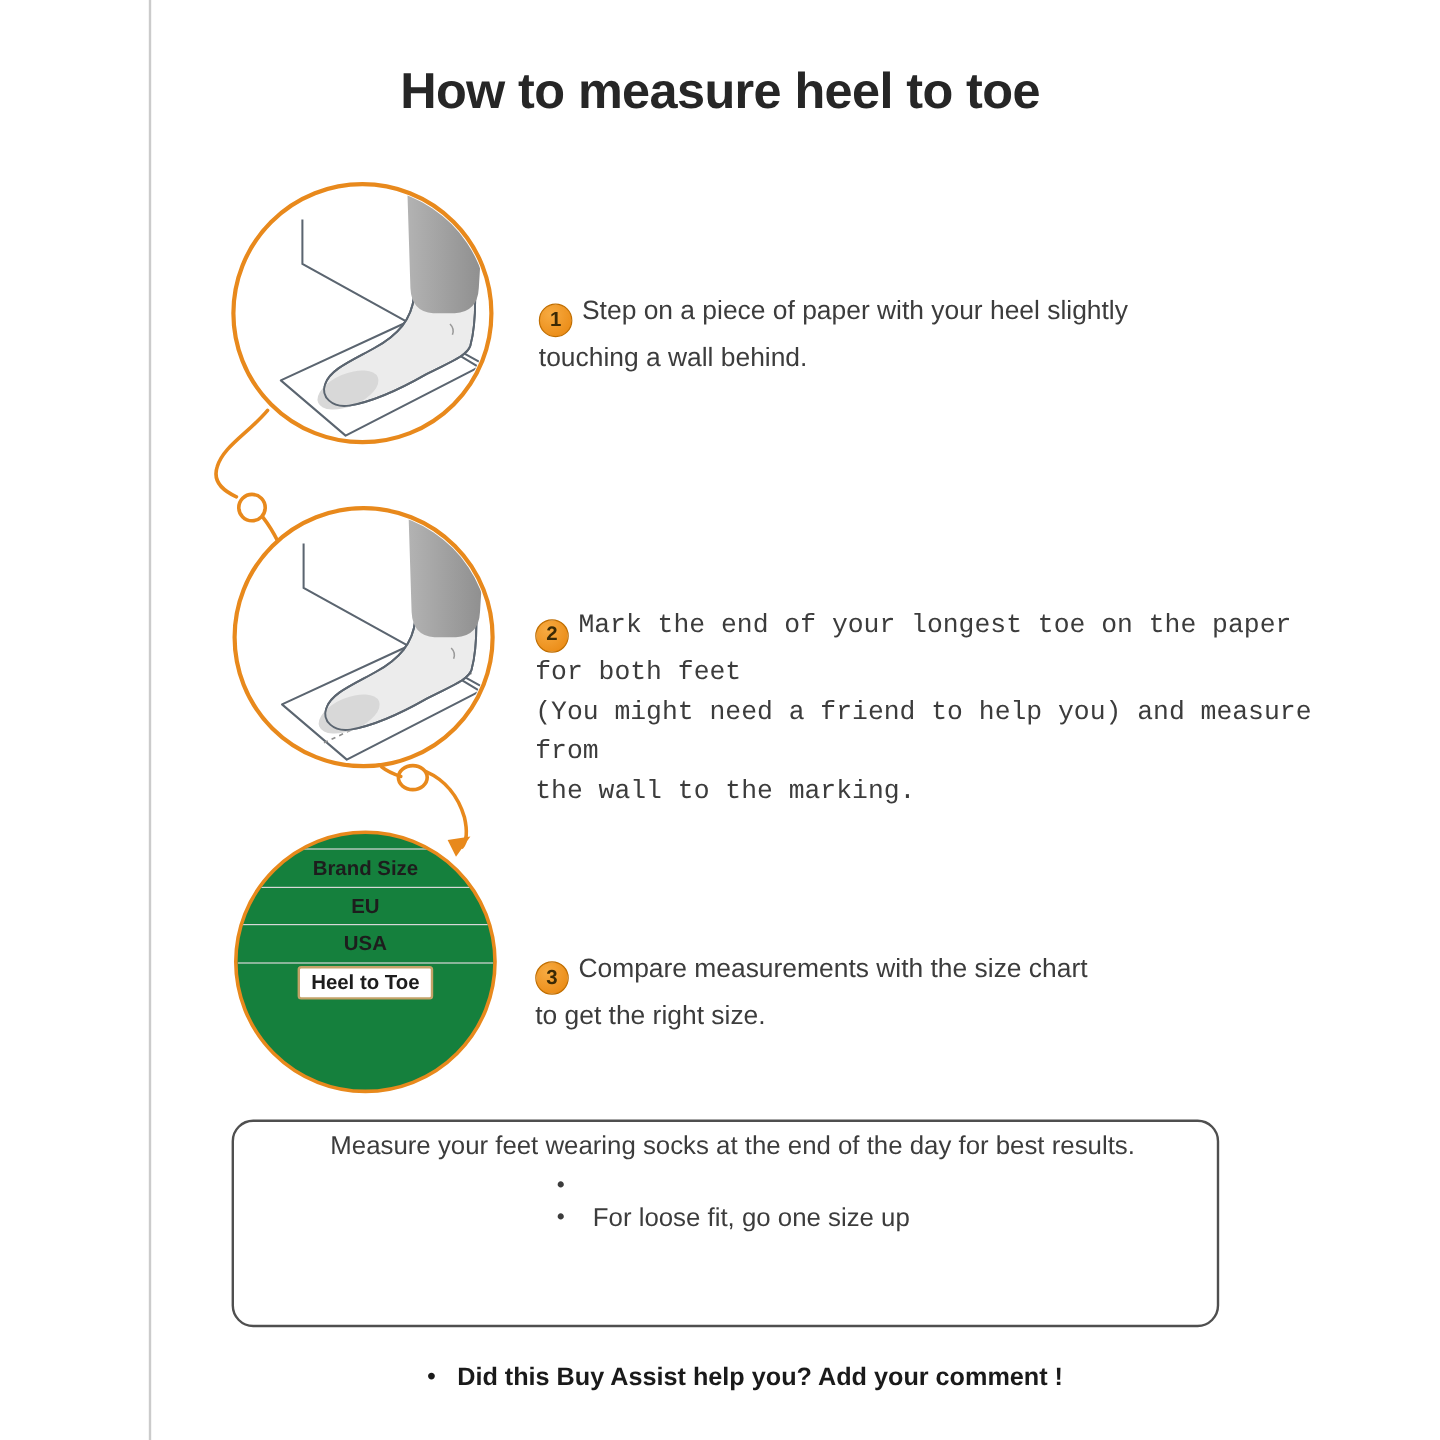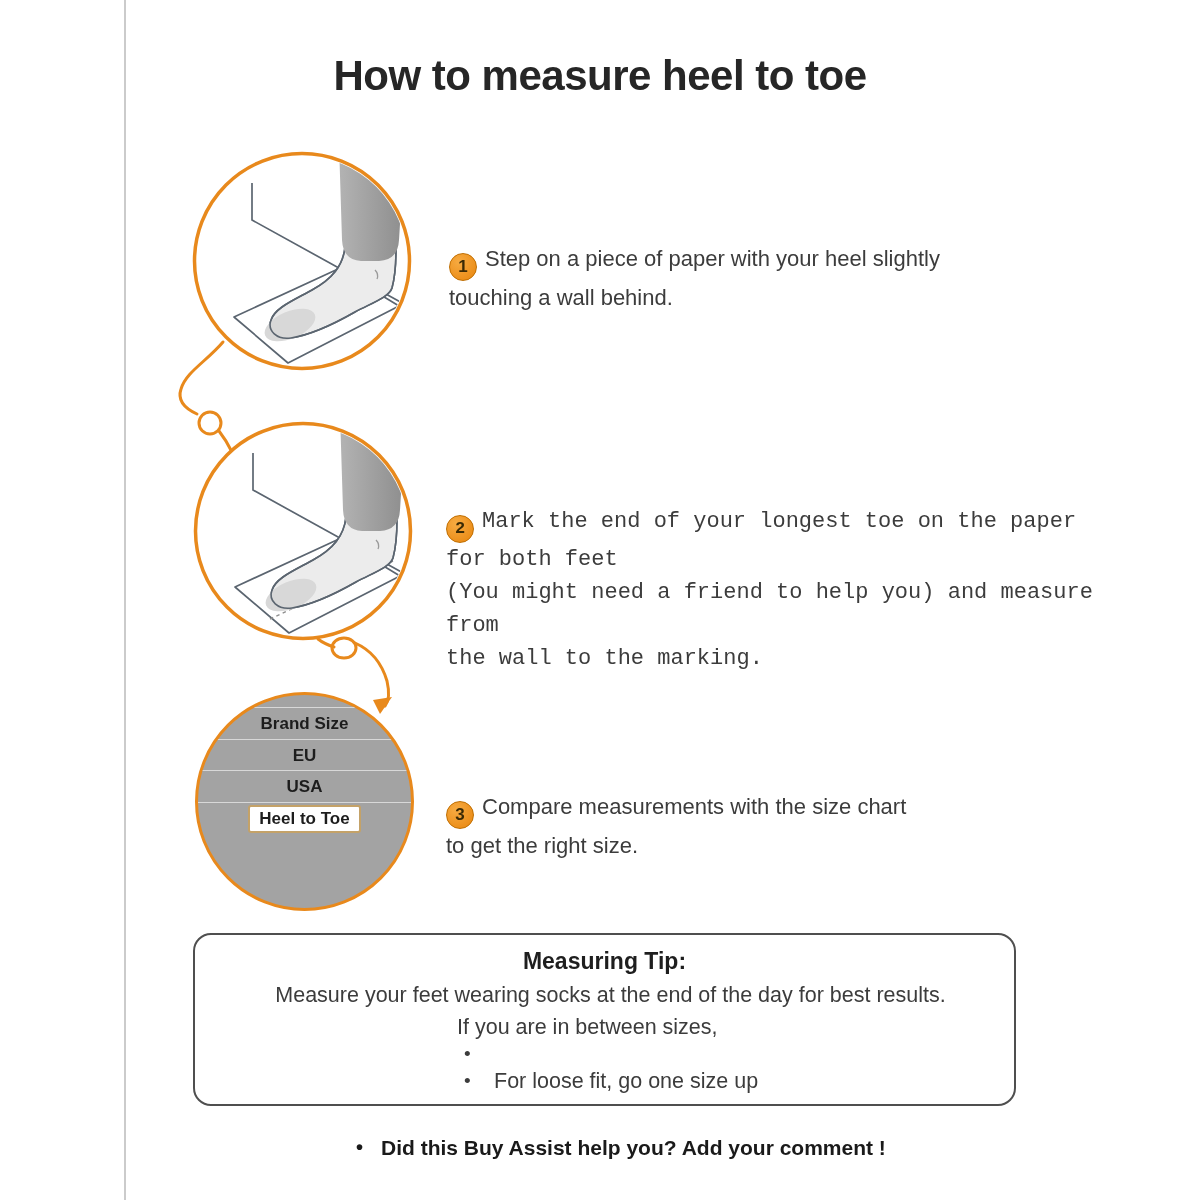--- a/index.html
+++ b/index.html
@@ -13,21 +13,21 @@
     font-size:42px;font-weight:800;letter-spacing:-0.5px;color:#262626;
   }
   .illus{position:absolute;width:222px;height:222px;}
   #illus1{left:191px;top:150px;}
   #illus2{left:192px;top:420px;}
   .connectors{position:absolute;left:0;top:0;width:1200px;height:1200px;pointer-events:none;}
 
   
   .size-circle{
     position:absolute;left:195px;top:692px;width:213px;height:213px;
-    border:3.5px solid #E8891C;border-radius:50%;background:#a3a3a3;overflow:hidden;box-sizing:content-box;
+    border:3.5px solid #E8891C;border-radius:50%;background:#15803d;overflow:hidden;box-sizing:content-box;
   }
   .size-rows{margin-top:12px;}
   .size-row{
     height:31.5px;line-height:31.5px;text-align:center;font-weight:bold;font-size:17px;
     color:#1d1d1d;border-top:1px solid #d8d8d8;box-sizing:border-box;
   }
   .htt-box{
     display:inline-block;border:2px solid #C4A268;border-radius:3px;background:#fff;
     padding:0 9px;line-height:24px;height:24px;margin-top:2px;
   }
@@ -148,24 +148,22 @@
 touching a wall behind.</span></p>
 
 <p class="step" id="step2"><span class="badge">2</span><span class="step-body">Mark the end of your longest toe on the paper for both feet
 (You might need a friend to help you) and measure from
 the wall to the marking.</span></p>
 
 <p class="step" id="step3"><span class="badge">3</span><span class="step-body">Compare measurements with the size chart
 to get the right size.</span></p>
 
 <div class="tip-box">
-  <div class="tip-title">Measuring Tip:</div>
   <div class="tip-line1">Measure your feet wearing socks at the end of the day for best results.</div>
   <div class="tip-sub">
-    <div>If you are in between sizes,</div>
     <div class="tip-bullet">
       <span class="dot">•</span>
     </div>
     <div class="tip-bullet">
       <span class="dot">•</span>
       <span>For loose fit, go one size up</span>
     </div>
   </div>
 </div>
 

